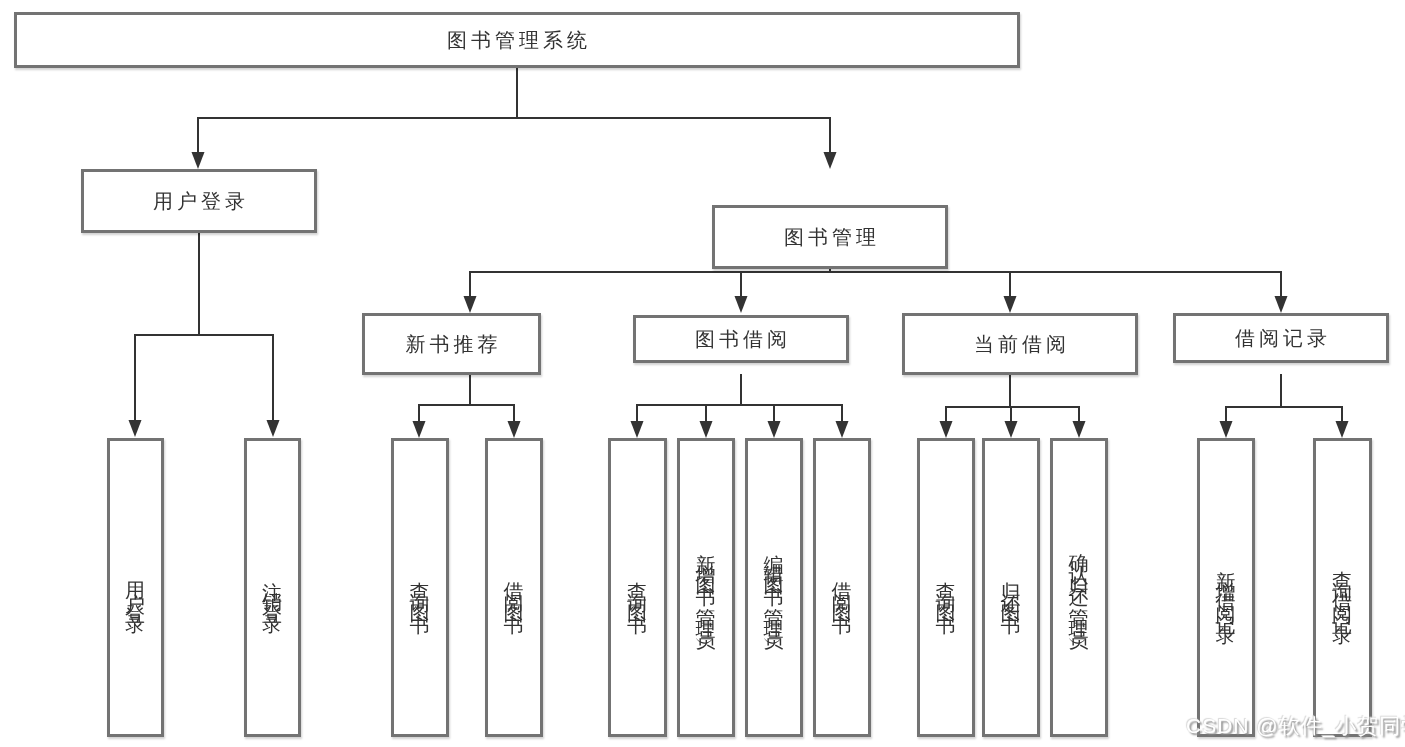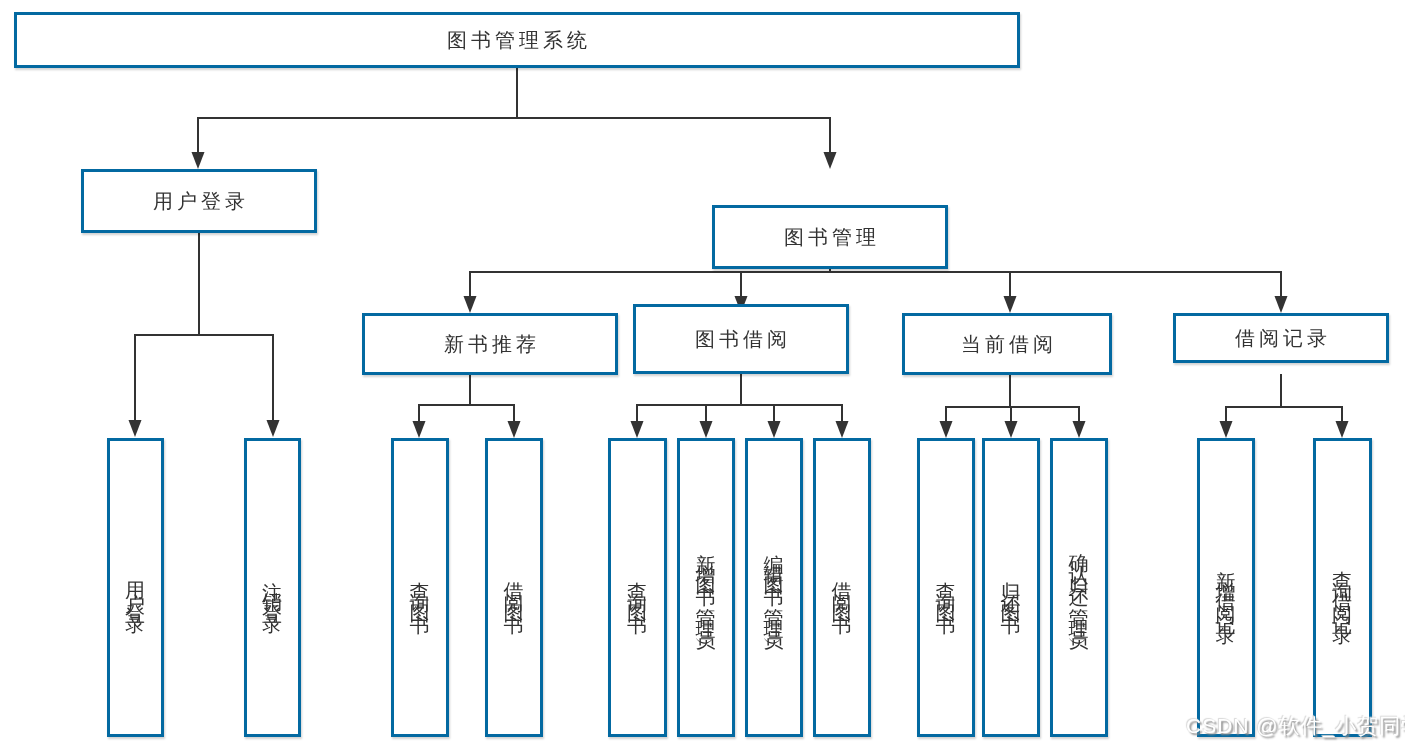--- a/index.html
+++ b/index.html
@@ -17,21 +17,21 @@
   }
   #connectors {
     position: absolute;
     left: 0; top: 0;
     width: 1405px; height: 747px;
   }
   .box {
     position: absolute;
     box-sizing: border-box;
     background: #ffffff;
-    border: 3px solid #0369a1;
+    border: 3px solid #737373;
     color: #333333;
     display: flex;
     align-items: center;
     justify-content: center;
     box-shadow: 1px 2px 2px rgba(0,0,0,0.18);
   }
   .hlabel {
     font-size: 20px;
     letter-spacing: 4px;
     text-indent: 4px;
@@ -135,27 +135,27 @@
     <span class="hlabel">图书管理系统</span>
   </div>
 
   <div class="box mid-box" style="left:81px; top:169px; width:236px; height:64px;">
     <span class="hlabel">用户登录</span>
   </div>
   <div class="box mid-box" style="left:712px; top:169px; width:236px; height:64px;margin-top:36px;">
     <span class="hlabel">图书管理</span>
   </div>
 
-  <div class="box mid-box" style="left:362px; top:313px; width:256px; height:62px;">
+  <div class="box mid-box" style="left:362px; top:313px; width:179px; height:62px;">
     <span class="hlabel">新书推荐</span>
   </div>
-  <div class="box mid-box" style="left:633px; top:304px; width:216px; height:70px;">
+  <div class="box mid-box" style="left:633px; top:315px; width:216px; height:48px;">
     <span class="hlabel">图书借阅</span>
   </div>
-  <div class="box mid-box" style="left:902px; top:313px; width:210px; height:62px;">
+  <div class="box mid-box" style="left:902px; top:313px; width:236px; height:62px;">
     <span class="hlabel">当前借阅</span>
   </div>
   <div class="box mid-box" style="left:1173px; top:313px; width:216px; height:50px;">
     <span class="hlabel">借阅记录</span>
   </div>
 
   <div class="box leaf-box" style="left:107px; top:438px; width:57px; height:299px;">
     <span class="vlabel">用户登录</span>
   </div>
   <div class="box leaf-box" style="left:244px; top:438px; width:57px; height:299px;">

